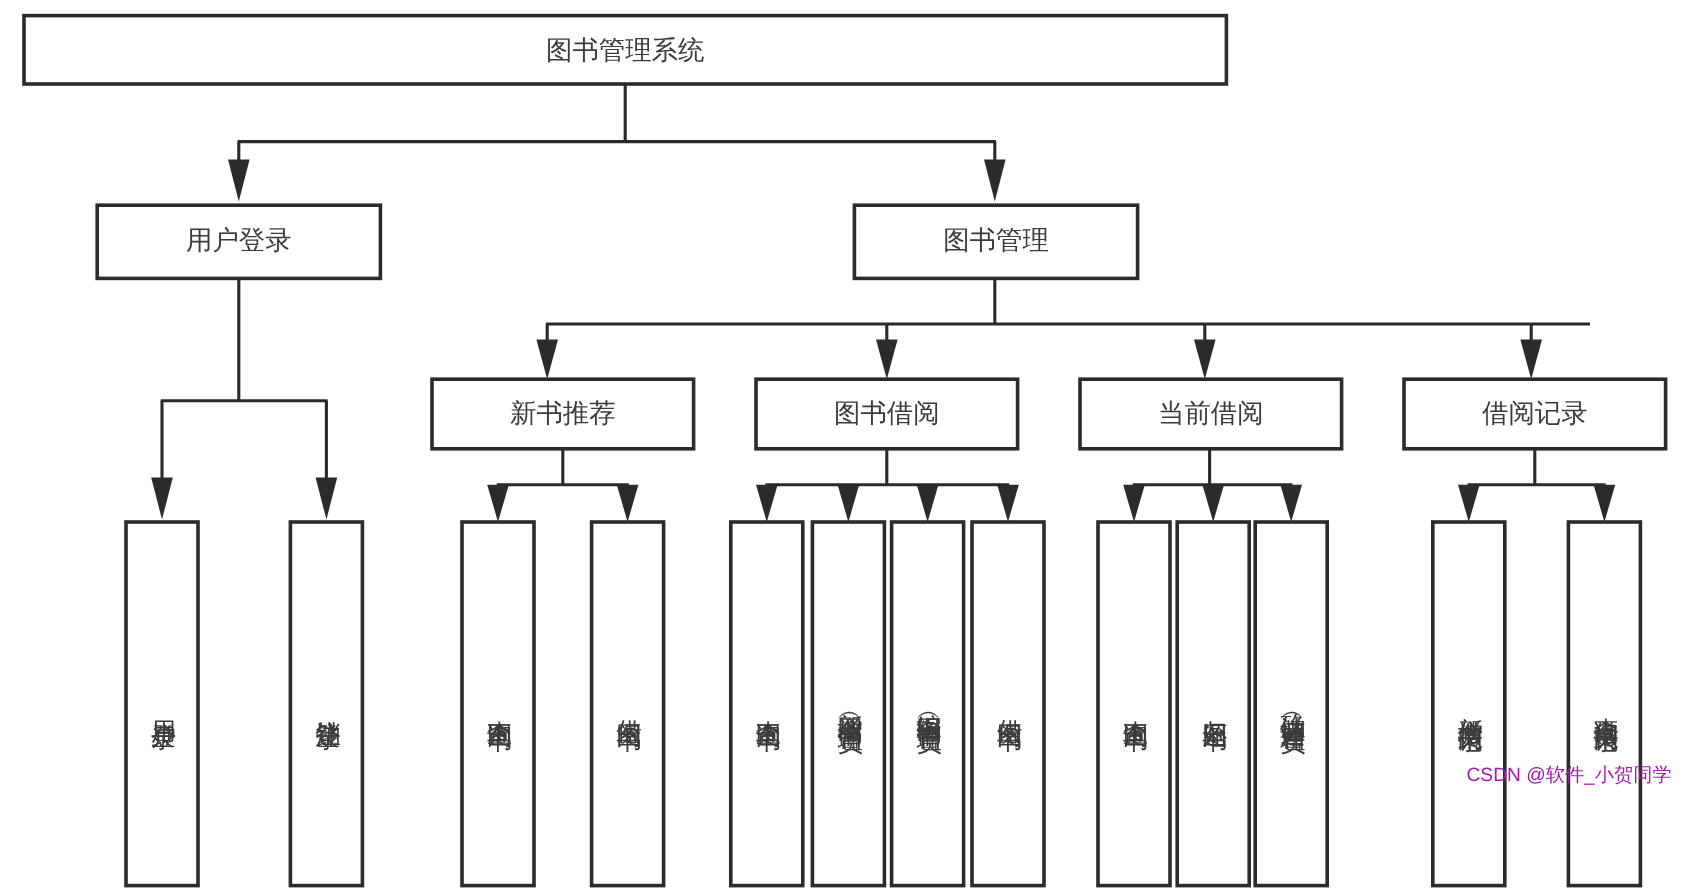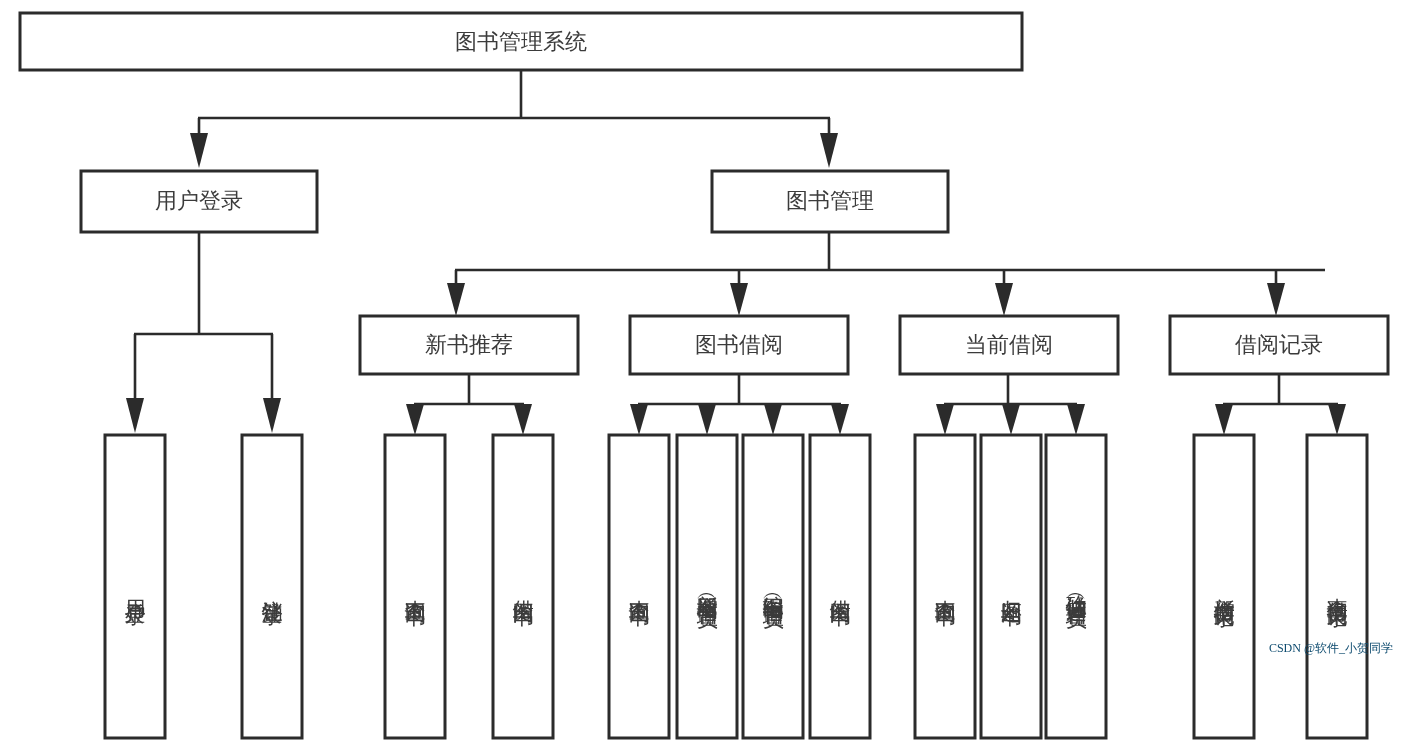--- a/index.html
+++ b/index.html
@@ -66,23 +66,23 @@
     align-items: center;
     justify-content: center;
     white-space: nowrap;
     text-align: center;
     user-select: none;
   }
   .watermark {
     position: absolute;
     right: 12px;
     bottom: 6px;
-    font-family: Liberation Serif, serif;
-    font-size: 12px;
-    color: #0c4a6e;
+    font-family: Liberation Sans, sans-serif;
+    font-size: 16px;
+    color: #a21caf;
     white-space: nowrap;
     user-select: none;
   }
 </style>
 </head>
 <body>
 
 <div id="diagram-root">
 
   <svg class="diagram" viewBox="0 0 1405 747" xmlns="http://www.w3.org/2000/svg">

